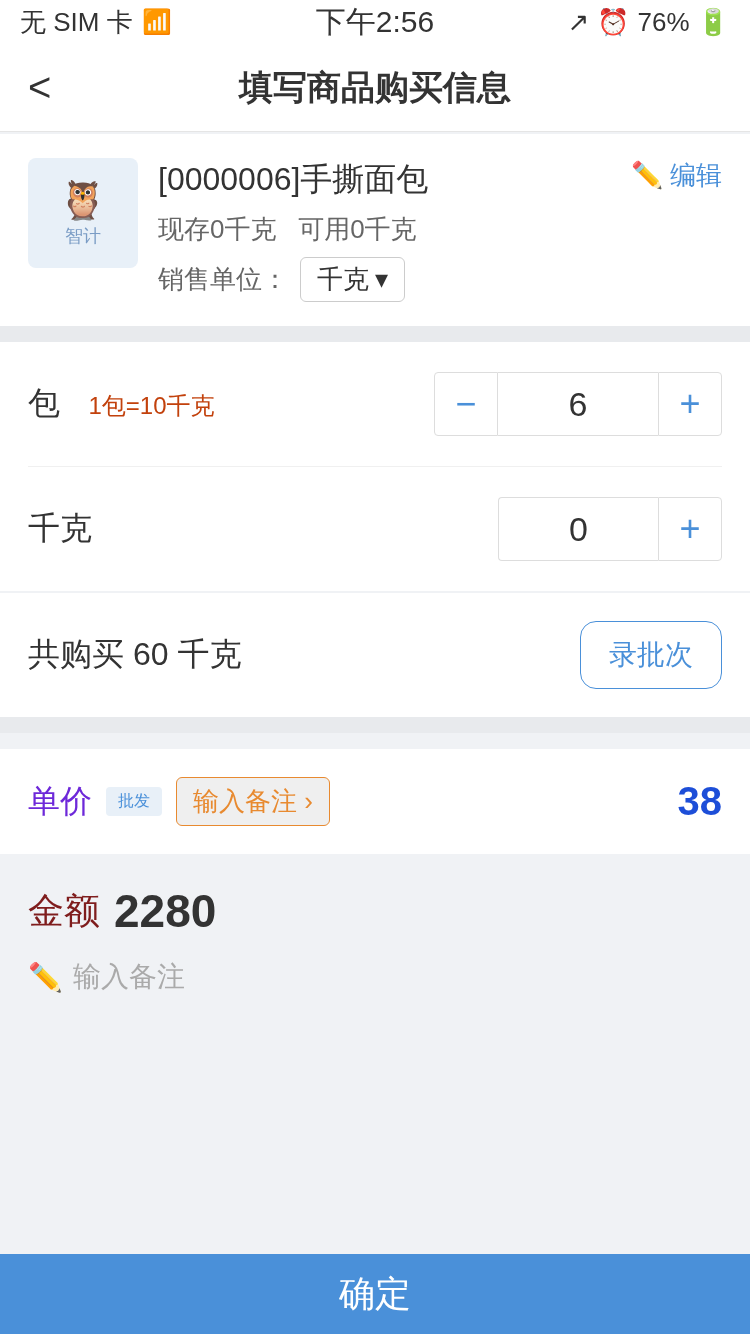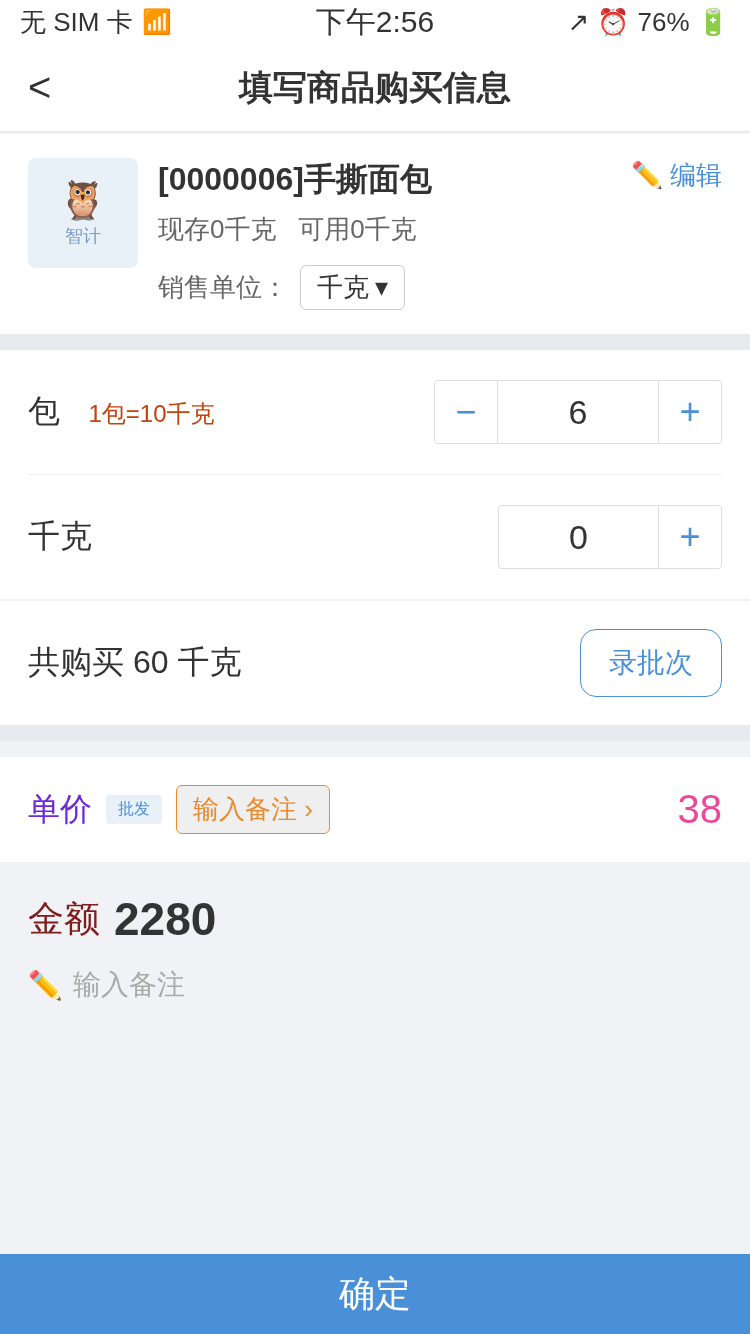--- a/index.html
+++ b/index.html
@@ -109,27 +109,27 @@
       font-size: 18px;
       color: #7a9cc5;
       margin-top: 2px;
     }
     .product-info {
       flex: 1;
     }
     .product-name {
       font-size: 32px;
       color: #333;
-      font-weight: 700;
+      font-weight: 400;
       margin-bottom: 10px;
     }
     .product-stock {
       font-size: 26px;
       color: #666;
-      margin-bottom: 18px;
+      margin-bottom: 10px;
     }
     .product-unit-row {
       display: flex;
       align-items: center;
       gap: 12px;
       font-size: 26px;
       color: #666;
     }
     .unit-dropdown {
       border: 1px solid #ccc;
@@ -280,22 +280,22 @@
       font-size: 26px;
       color: #e88a30;
       display: flex;
       align-items: center;
       gap: 4px;
       cursor: pointer;
     }
     .price-value {
       margin-left: auto;
       font-size: 40px;
-      color: #ec4899;
-      font-weight: 400;
+      color: #1d4ed8;
+      font-weight: 700;
     }
 
     
     .amount-section {
       background: #f0f2f5;
       padding: 28px;
       margin-top: 2px;
     }
     .amount-row {
       display: flex;

